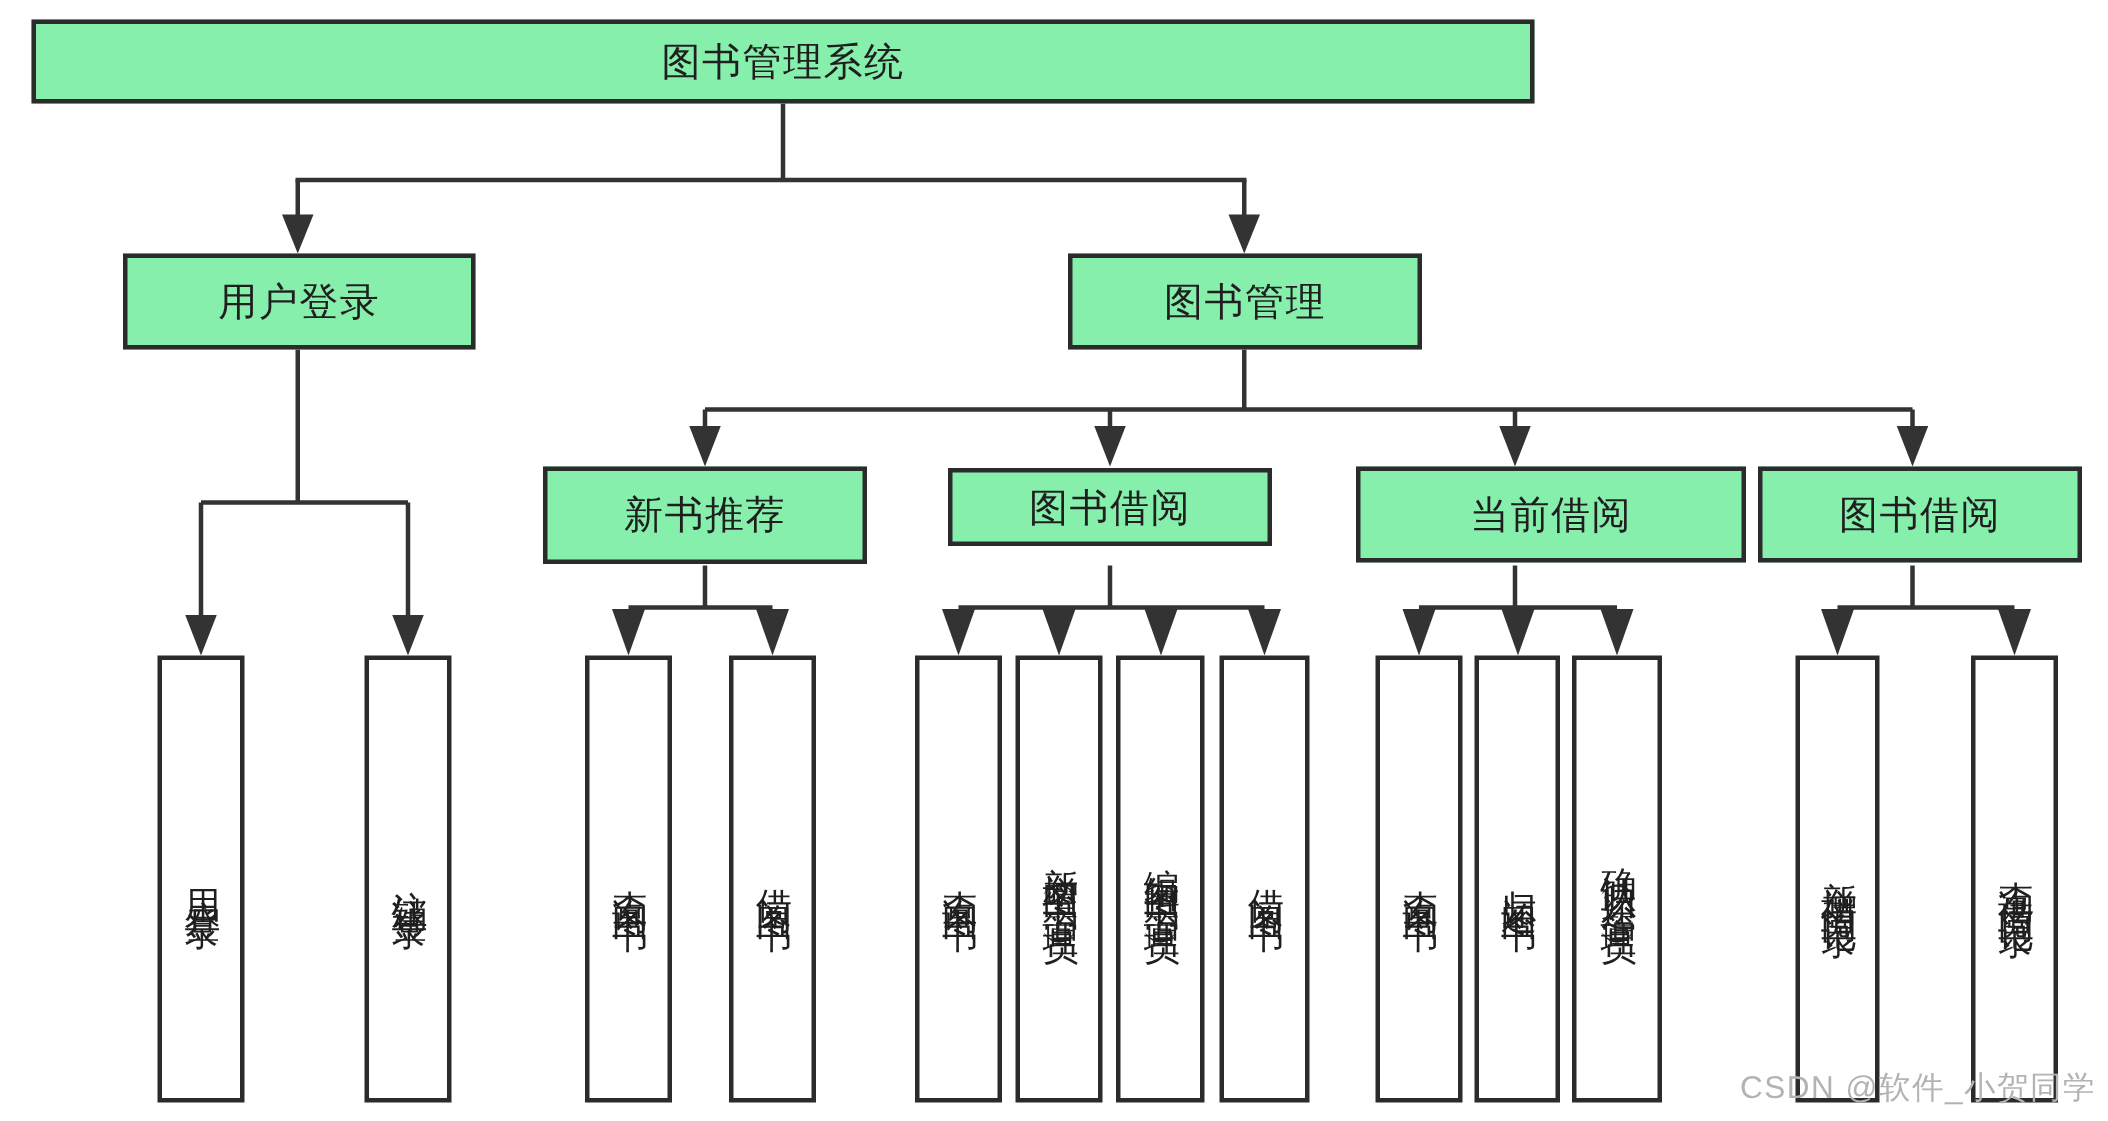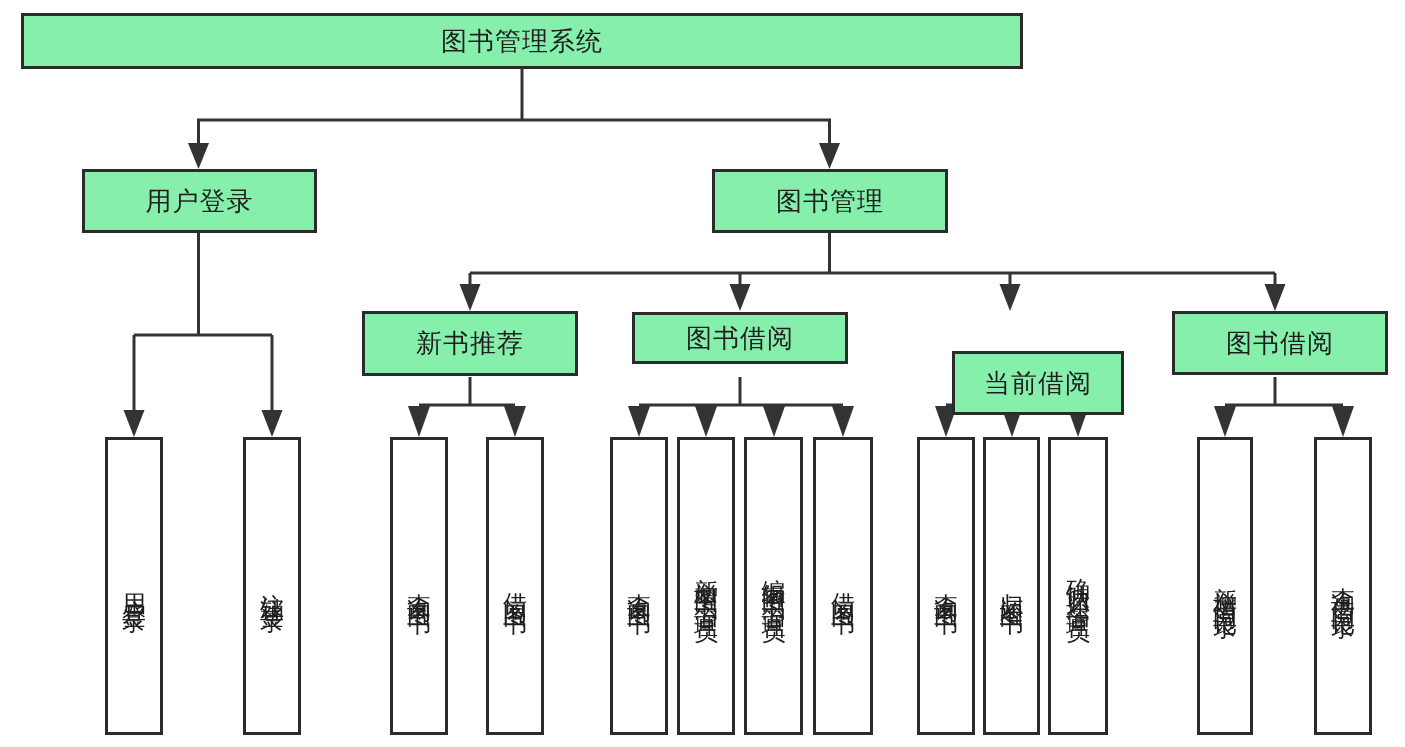--- a/index.html
+++ b/index.html
@@ -84,35 +84,36 @@
     </g>
   </svg>
 
   <div class="hbox" style="left:21px;top:13px;width:1002px;height:56px;">图书管理系统</div>
 
   <div class="hbox" style="left:82px;top:169px;width:235px;height:64px;">用户登录</div>
   <div class="hbox" style="left:362px;top:311px;width:216px;height:65px;">新书推荐</div>
 
   <div class="hbox" style="left:712px;top:169px;width:236px;height:64px;">图书管理</div>
   <div class="hbox" style="left:632px;top:312px;width:216px;height:52px;">图书借阅</div>
-  <div class="hbox" style="left:952px;top:311px;width:172px;height:64px;margin-top:40px;">当前借阅</div>
+  <div class="hbox" style="left:904px;top:311px;width:260px;height:64px;">当前借阅</div>
   <div class="hbox" style="left:1172px;top:311px;width:216px;height:64px;">图书借阅</div>
 
   <div class="vbox" style="left:105px;width:58px;">用户登录</div>
   <div class="vbox" style="left:243px;width:58px;">注销登录</div>
 
   <div class="vbox" style="left:390px;width:58px;">查询图书</div>
   <div class="vbox" style="left:486px;width:58px;">借阅图书</div>
 
   <div class="vbox" style="left:610px;width:58px;">查询图书</div>
   <div class="vbox" style="left:677px;width:58px;">新增图书（管理员）</div>
   <div class="vbox" style="left:744px;width:59px;">编辑图书（管理员）</div>
   <div class="vbox" style="left:813px;width:60px;">借阅图书</div>
 
   <div class="vbox" style="left:917px;width:58px;">查询图书</div>
   <div class="vbox" style="left:983px;width:57px;">归还图书</div>
   <div class="vbox" style="left:1048px;width:60px;">确认归还（管理员）</div>
 
   <div class="vbox" style="left:1197px;width:56px;">新增借阅记录</div>
   <div class="vbox" style="left:1314px;width:58px;">查询借阅记录</div>
 
+  <div class="watermark">CSDN @软件_小贺同学</div>
 
 </div>
 
 </body></html>

